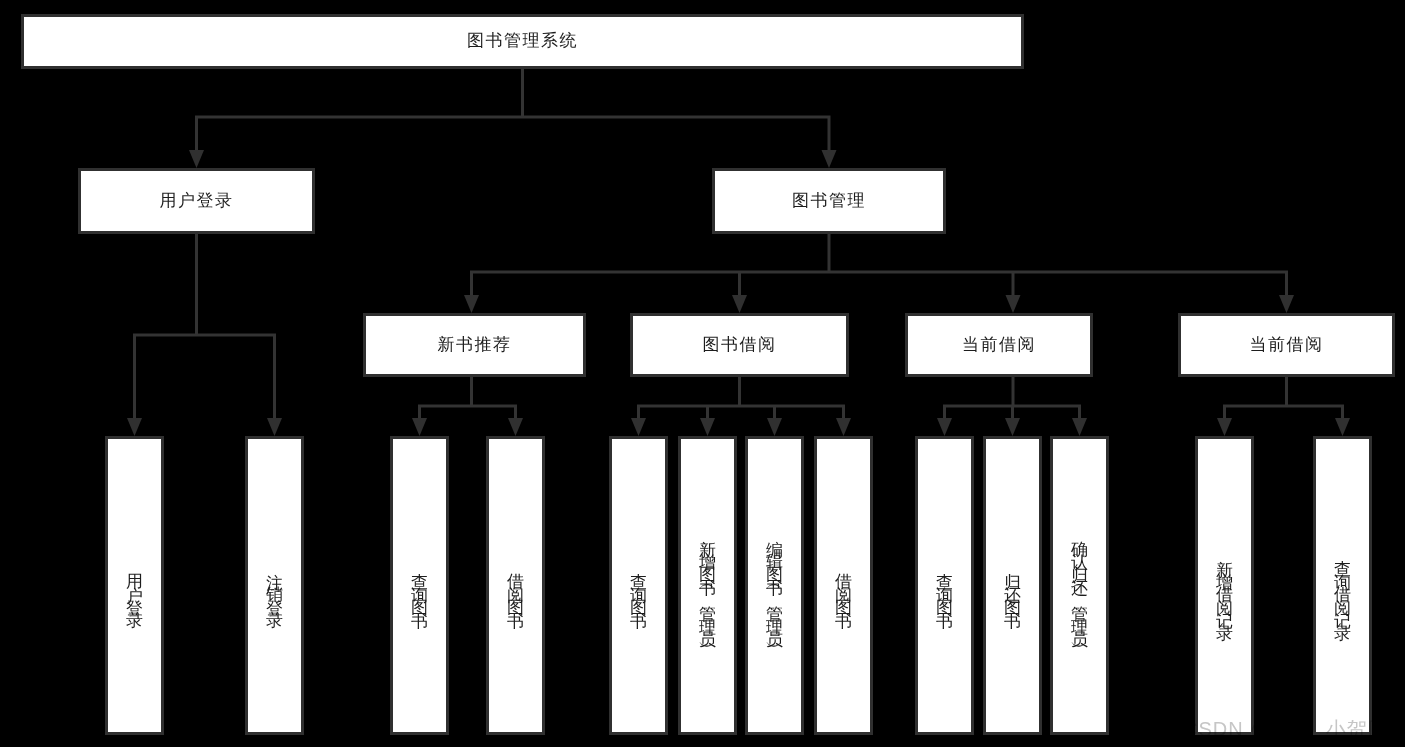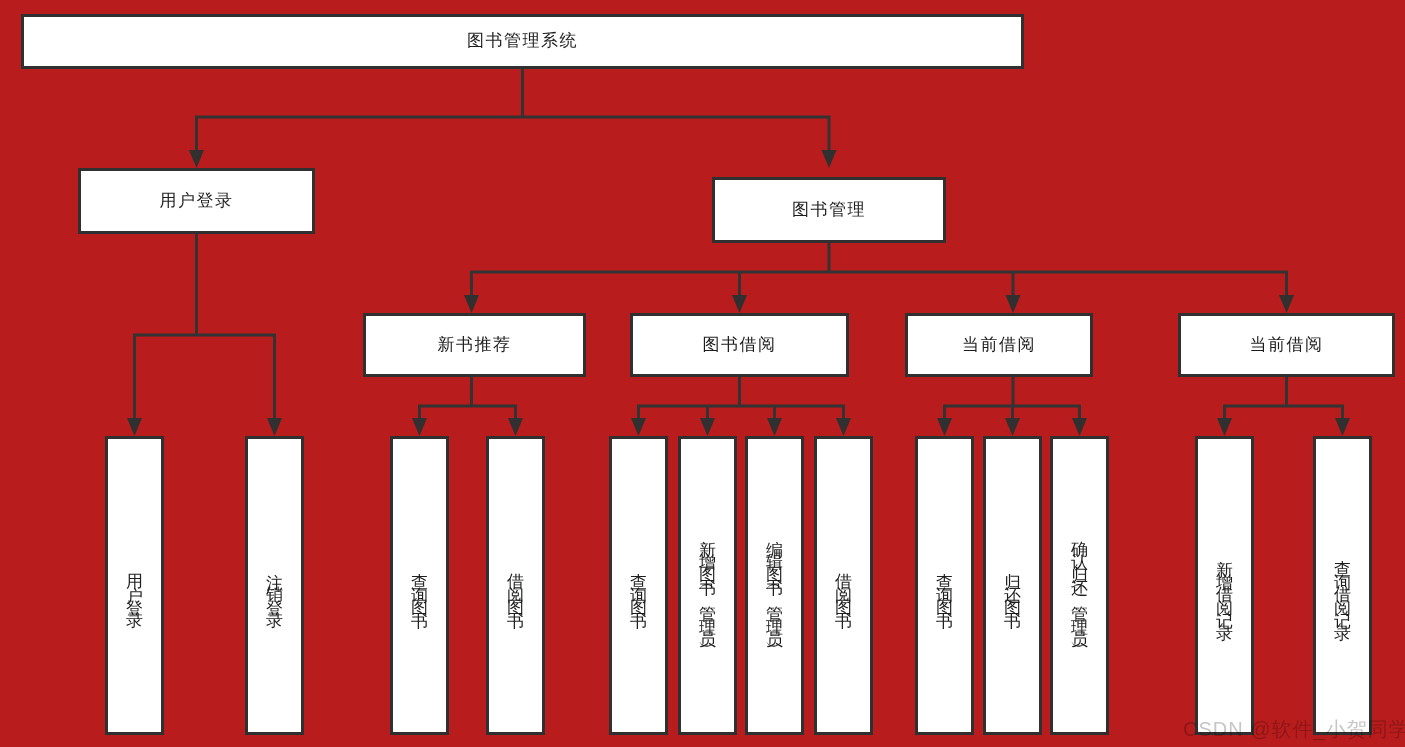--- a/index.html
+++ b/index.html
@@ -1,17 +1,17 @@
 <!DOCTYPE html>
 <html><head>
 <meta charset="utf-8">
 <style>
   html,body{margin:0;padding:0;background:#fff;}
   .stage{
-    position:relative;width:1405px;height:747px;background:#b91c1c;
+    position:relative;width:1405px;height:747px;background:#000000;
     font-family:"Liberation Sans",sans-serif;overflow:hidden;
   }
   .connectors{position:absolute;left:0;top:0;width:1405px;height:747px;}
   .box{
     position:absolute;box-sizing:border-box;background:#ffffff;
     border:3px solid #303030;display:flex;align-items:center;justify-content:center;
     z-index:2;
   }
   .lbl{
     font-size:17px;color:#1d1d1d;letter-spacing:1.5px;line-height:1.3;
@@ -72,21 +72,21 @@
     </g>
   </svg>
 
   <div class="box" style="left:21px;top:14px;width:1003px;height:55px">
     <span class="lbl">图书管理系统</span>
   </div>
 
   <div class="box" style="left:78px;top:168px;width:237px;height:66px">
     <span class="lbl">用户登录</span>
   </div>
-  <div class="box" style="left:712px;top:177px;width:234px;height:66px">
+  <div class="box" style="left:712px;top:168px;width:234px;height:66px">
     <span class="lbl">图书管理</span>
   </div>
 
   <div class="box" style="left:363px;top:313px;width:223px;height:64px">
     <span class="lbl">新书推荐</span>
   </div>
   <div class="box" style="left:630px;top:313px;width:219px;height:64px">
     <span class="lbl">图书借阅</span>
   </div>
   <div class="box" style="left:905px;top:313px;width:188px;height:64px">

